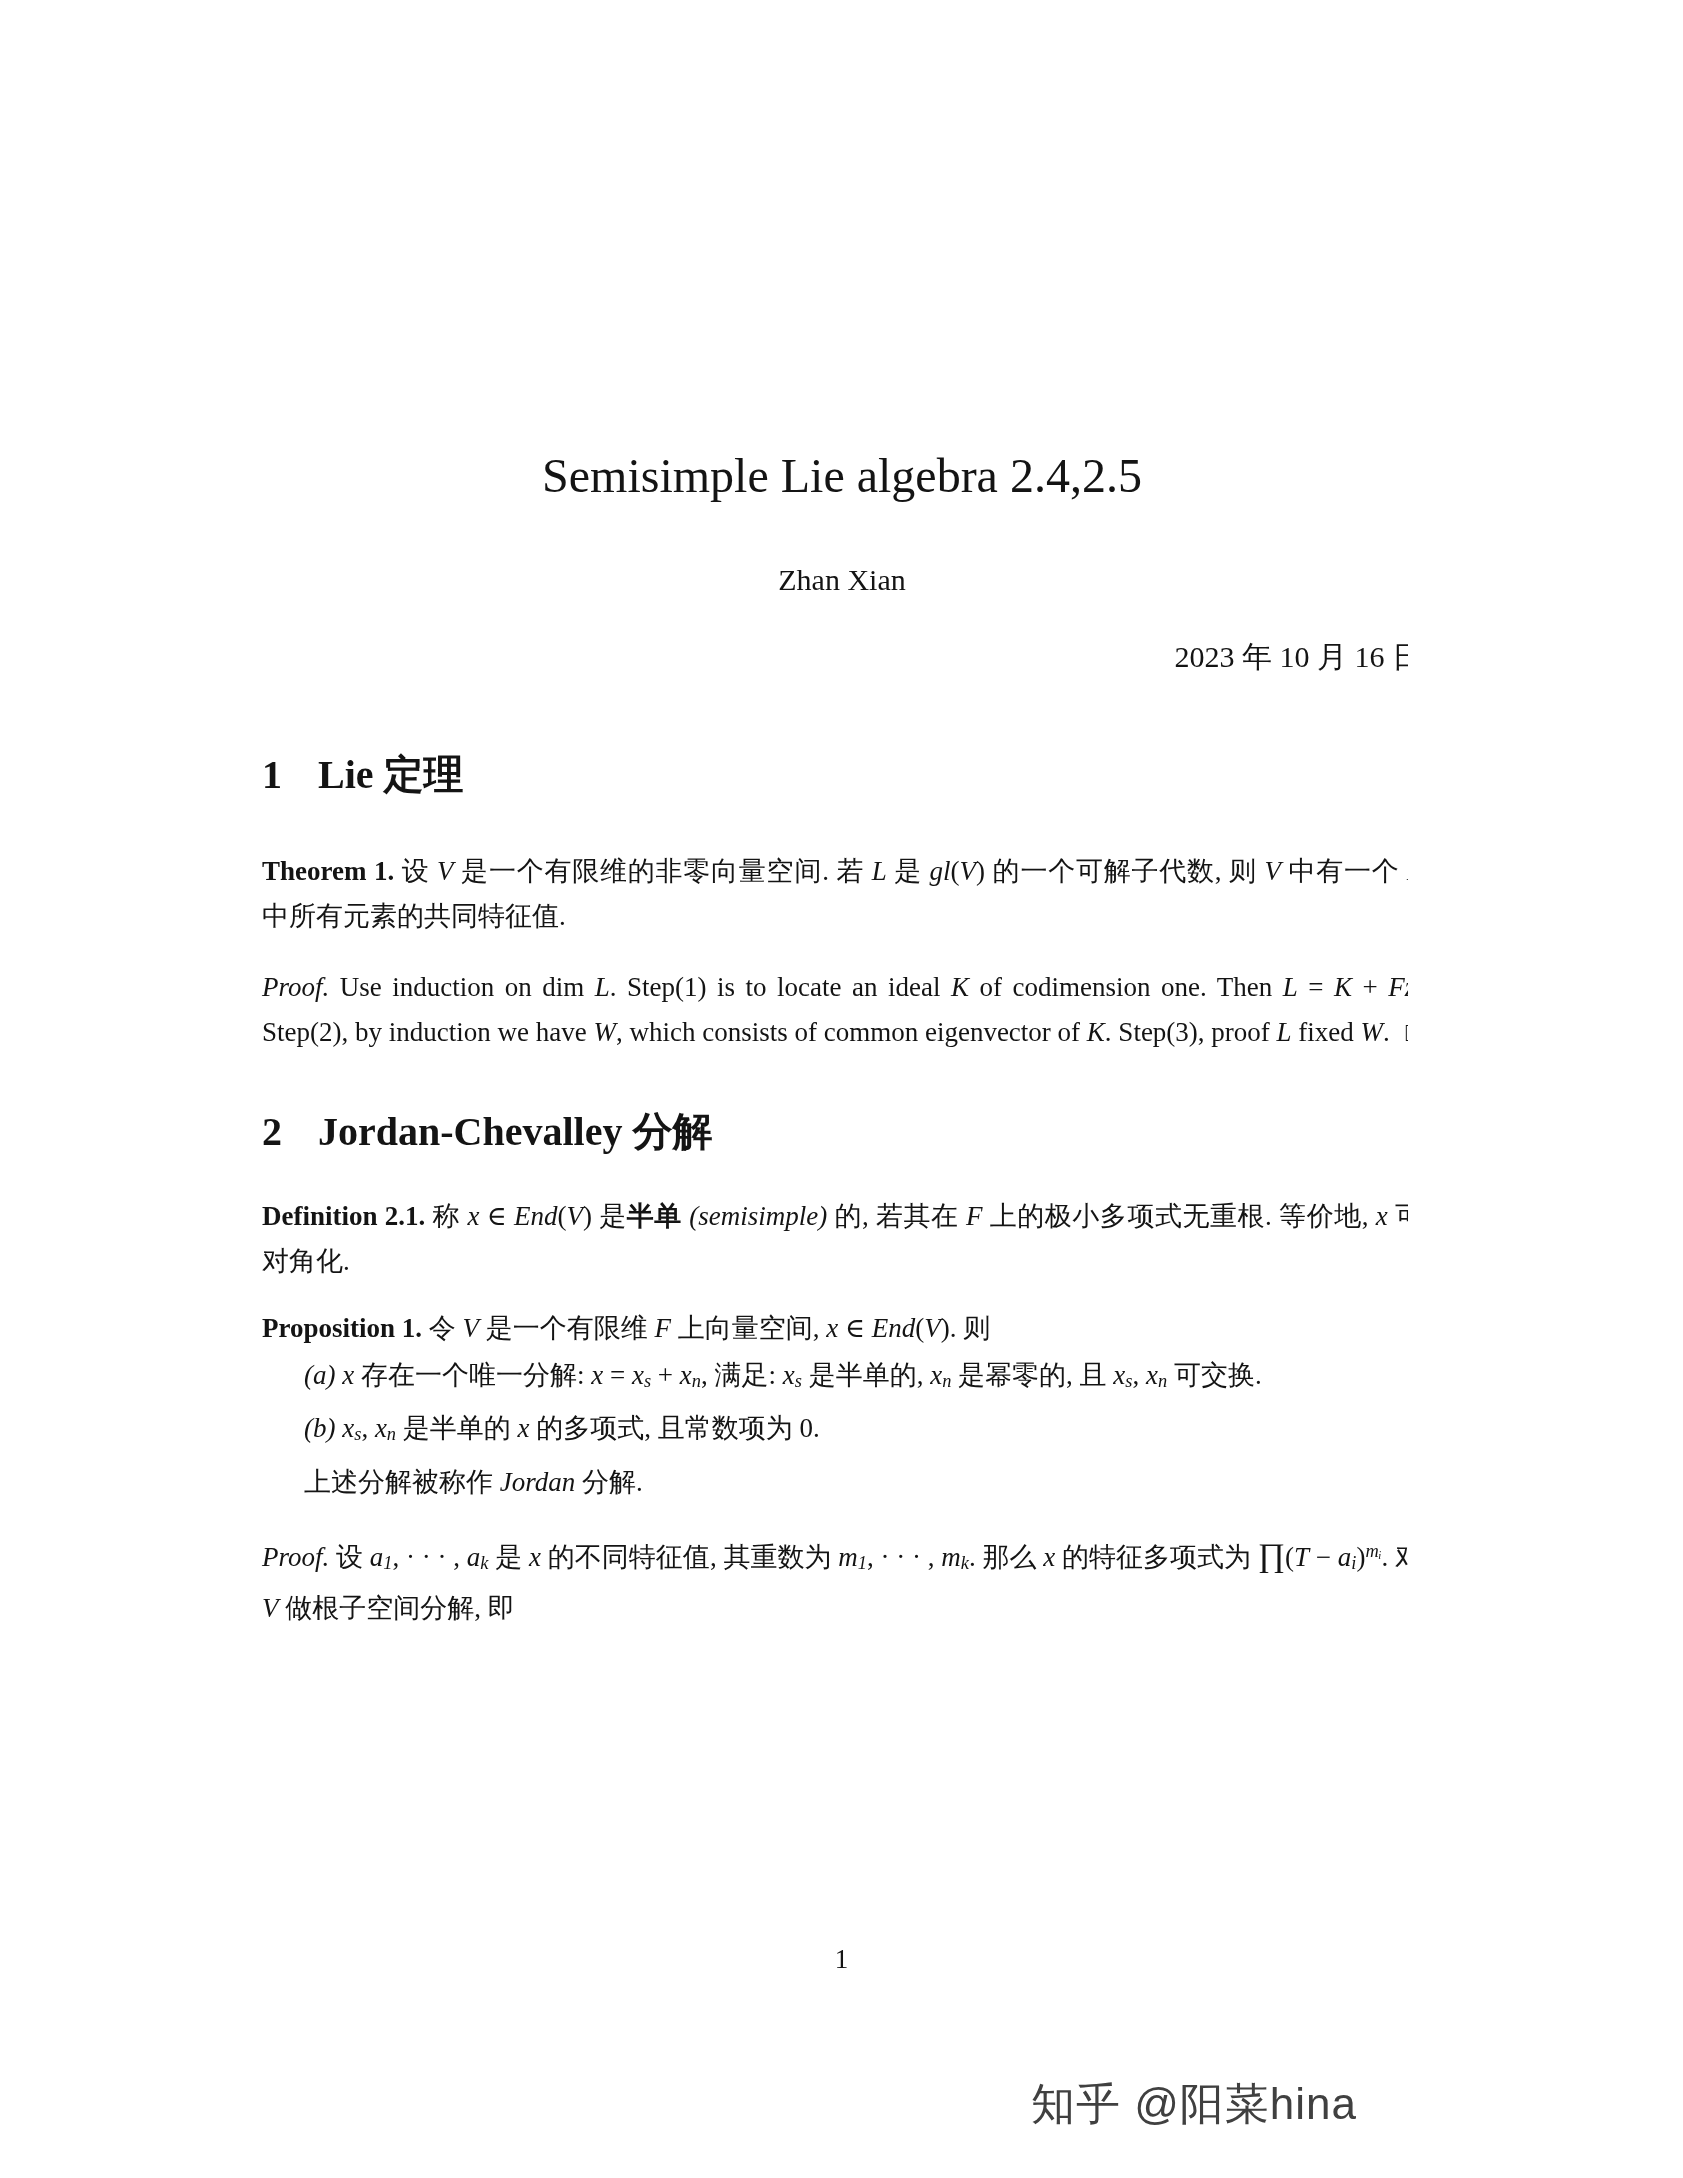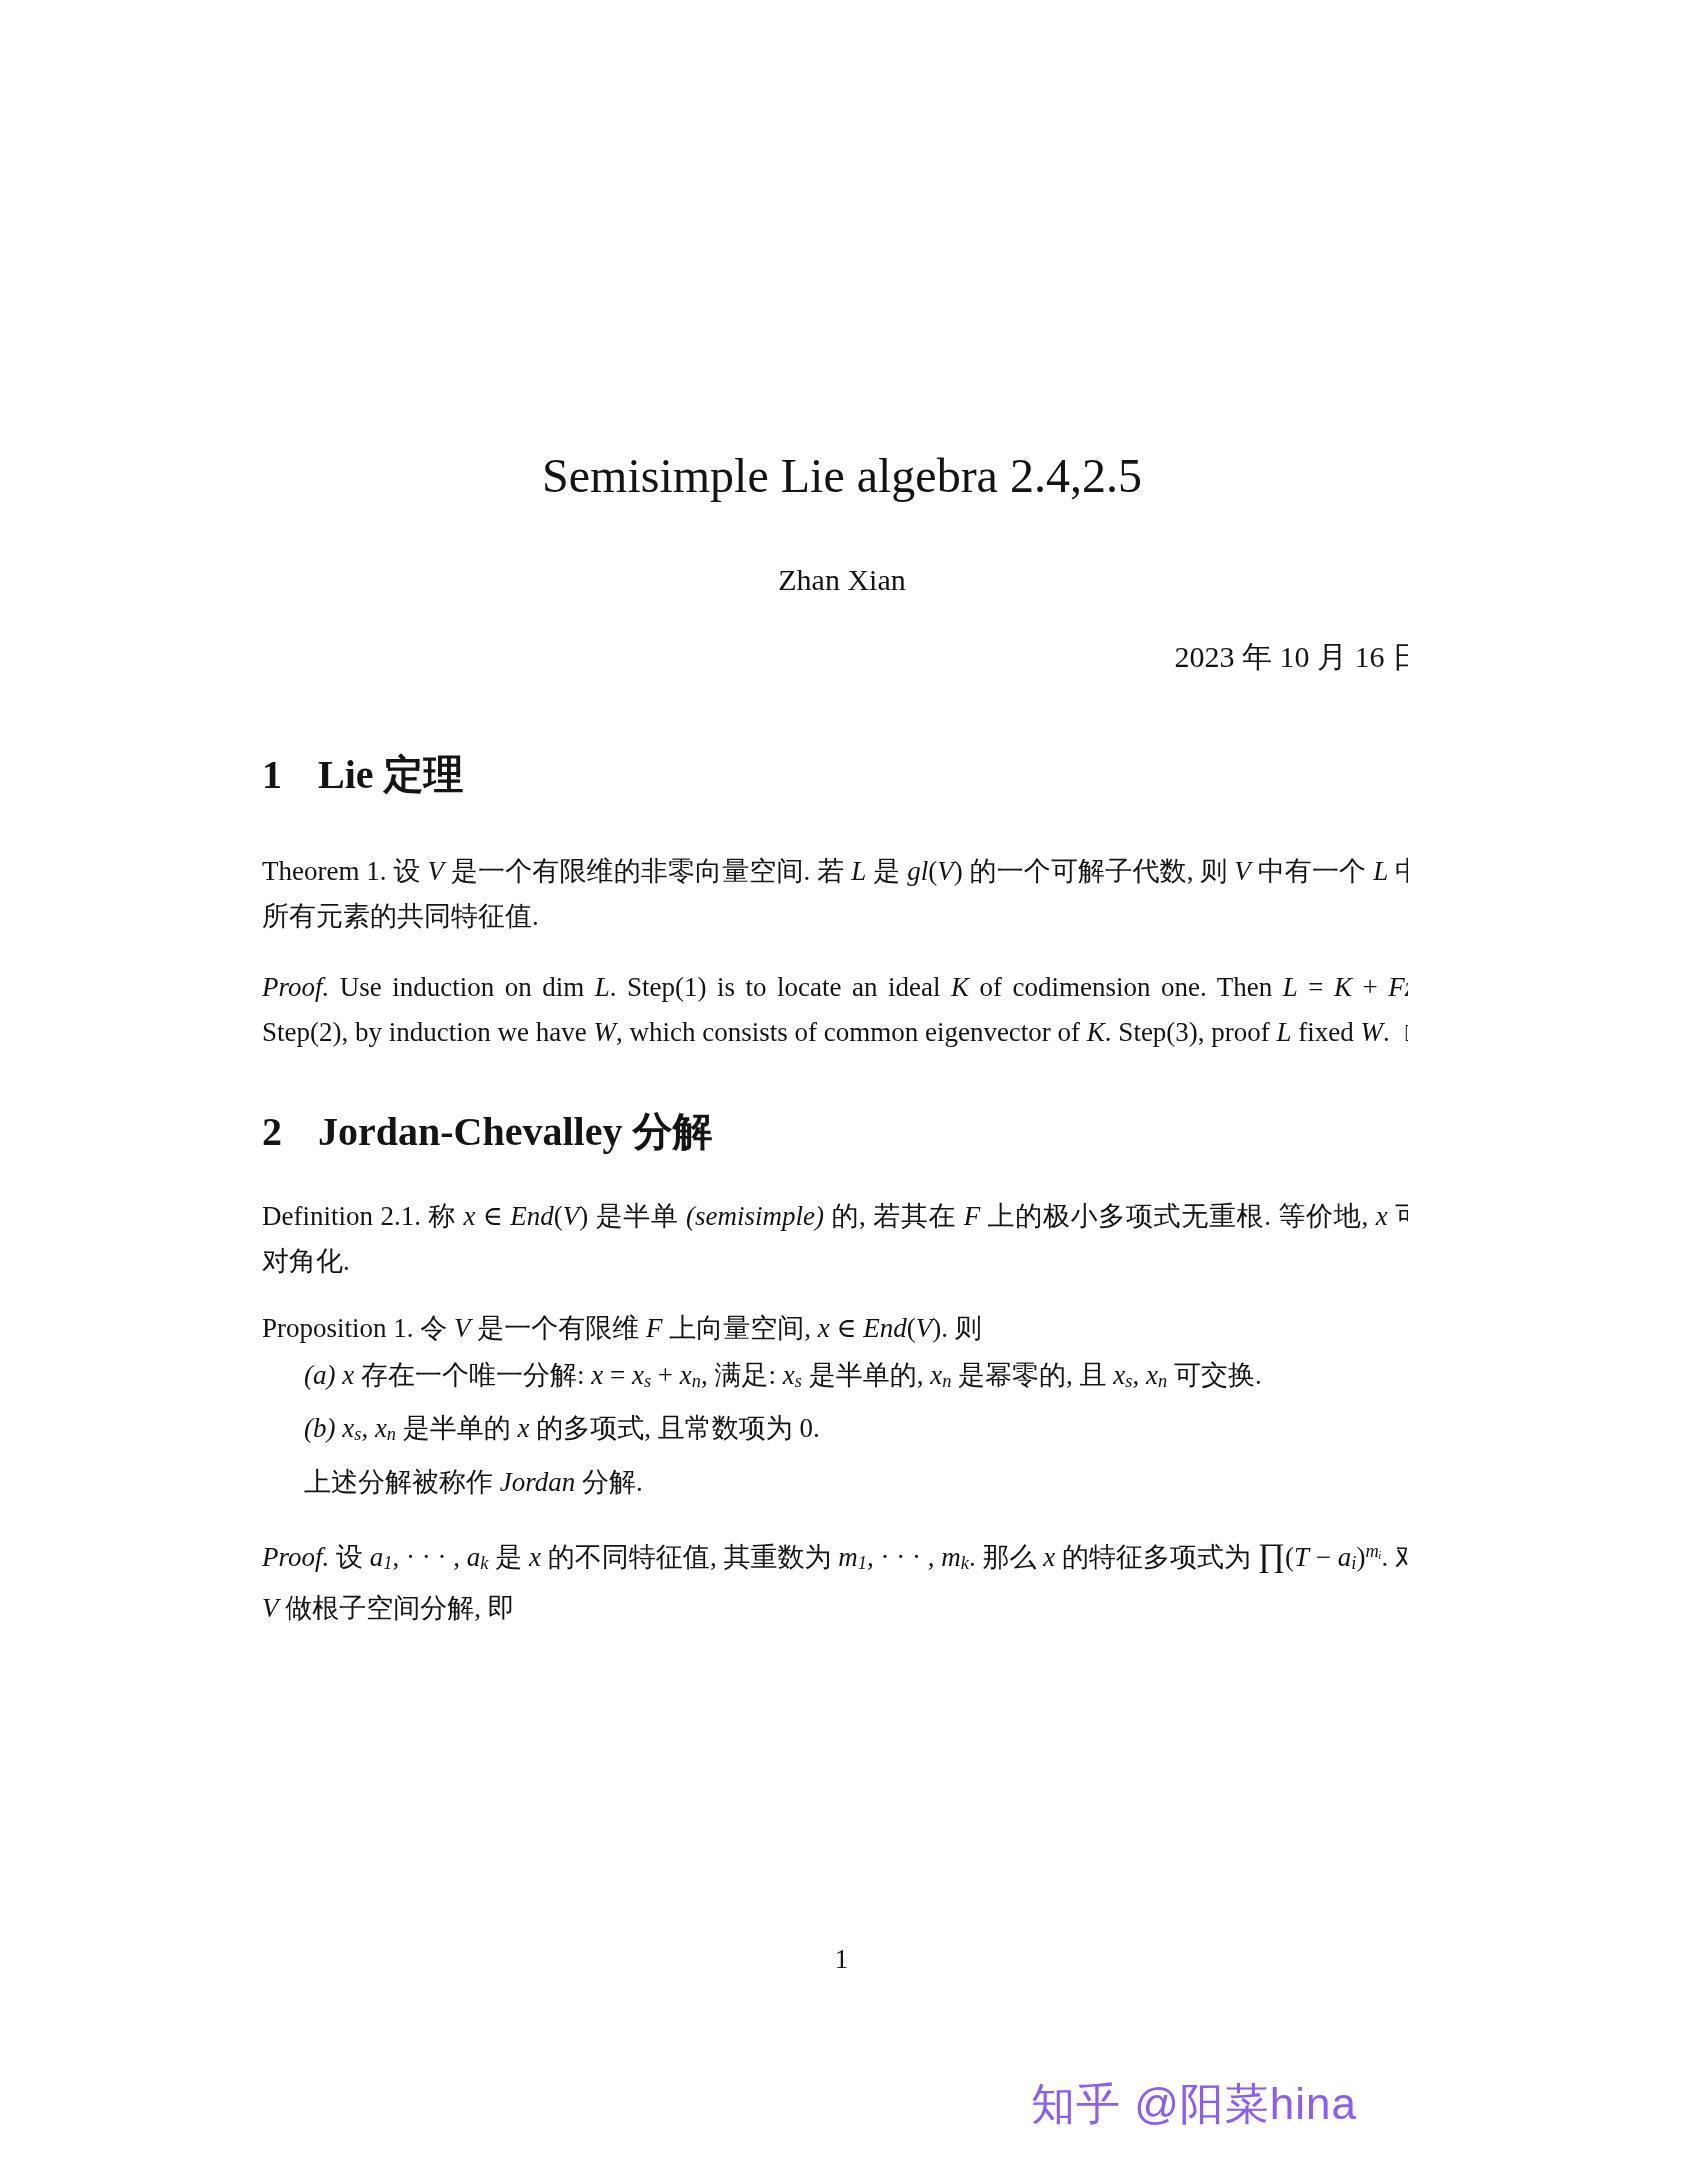--- a/index.html
+++ b/index.html
@@ -20,26 +20,26 @@
   .proof   { margin-top:26px; }
   .cor     { margin-top:20px; }
   .def     { margin-top:38px; }
   .prop    { margin-top:22px; }
   .item    { margin-top:2px; text-indent:42px; }
   .proof2  { margin-top:24px; }
   .equation{ margin-top:28px; font-size:27px; text-align:center; }
   .pagenum { position:absolute; left:0; top:1944px; width:1683px; text-align:center; font-size:27px; }
   .watermark {
     position:absolute; right:51px; top:2075px; font-size:44px; letter-spacing:1px;
-    color:#8b5cf6; font-family:"Liberation Sans","DejaVu Sans",sans-serif;
+    color:#404040; font-family:"Liberation Sans","DejaVu Sans",sans-serif;
     text-shadow:2px 2px 0 #ffffff;
   }
   
   .seg-r  { }
-  .seg-b  { font-weight:400; }
+  .seg-b  { font-weight:700; }
   .seg-i  { font-style:italic; }
   .seg-bi { font-weight:400; font-style:italic; }
   .seg-sub{ font-style:italic; font-size:68%; vertical-align:-0.18em; }
   .seg-sup{ font-style:italic; font-size:68%; vertical-align:0.5em; }
   .seg-big{ font-size:122%; }
   .qed { float:right; }
 </style>
 </head>
 <body>
 

